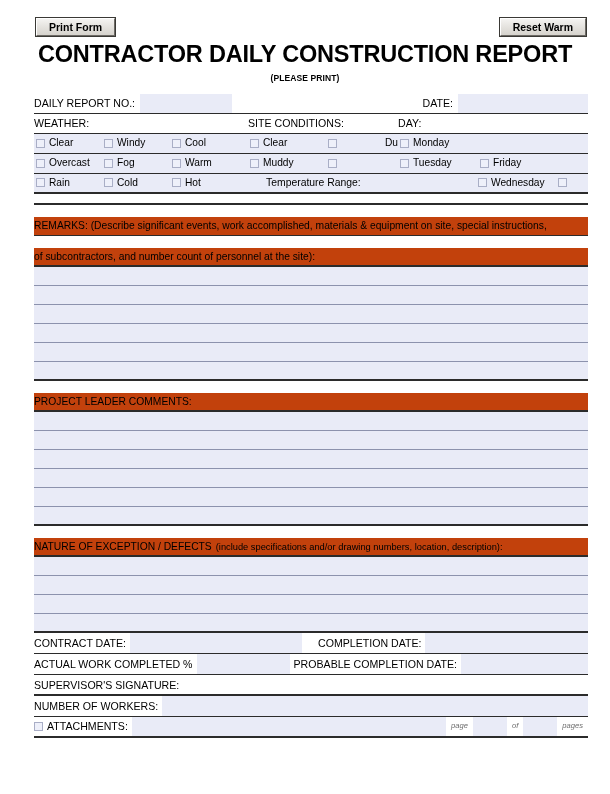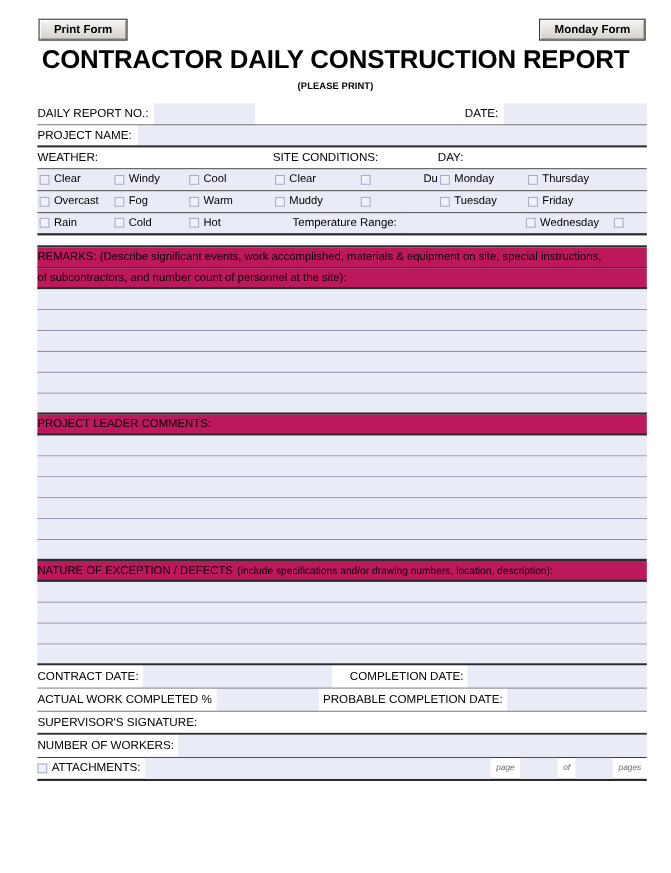--- a/index.html
+++ b/index.html
@@ -163,21 +163,22 @@
   }
 
   
   .sec-title {
     height: 19px;
     line-height: 18px;
     font-size: 10.3px;
     border-bottom: 1.4px solid #2b2b2b;
     box-sizing: border-box;
     white-space: nowrap;
-    background: #be185d;
+    background: #c2410c;
+    margin-top: 12px;
   }
   .sec-title .small {
     font-size: 9.3px;
   }
   .sec-title.cont { border-bottom: 2.2px solid #2b2b2b; }
   .sec-top { border-top: 2.2px solid #2b2b2b; }
 
   .ruled-line {
     height: 19px;
     background: #e9ebf7;
@@ -225,41 +226,37 @@
   }
   .pgfld { background: #e9ebf7; flex: 0 0 34px; height: 100%; }
 </style>
 </head>
 <body>
 
 <div class="page">
 
   <div class="btn-bar">
     <div class="form-btn btn-print">Print Form</div>
-    <div class="form-btn btn-reset">Monday Form</div>
+    <div class="form-btn btn-reset">Reset Warm</div>
   </div>
 
   <div class="title">CONTRACTOR DAILY CONSTRUCTION REPORT</div>
   <div class="subtitle">(PLEASE PRINT)</div>
 
   <div class="form-area">
 
     <div class="row">
       <div class="lbl">DAILY REPORT NO.:</div>
       <div class="fld" style="flex:0 0 92px;"></div>
       <div class="spacer" style="flex:1 1 auto;"></div>
       <div class="lbl" style="padding-left:6px;">DATE:</div>
       <div class="fld" style="flex:0 0 130px;"></div>
     </div>
 
 
-    <div class="row thick">
-      <div class="lbl">PROJECT NAME:</div>
-      <div class="fld"></div>
-    </div>
 
     <div class="cbhdr">
       <div class="h" style="flex:0 0 214px;">WEATHER:</div>
       <div class="h" style="flex:0 0 150px;">SITE CONDITIONS:</div>
       <div class="h" style="flex:1 1 auto;">DAY:</div>
     </div>
 
     <div class="cbgrid">
 
       <div class="cbrow">
@@ -279,24 +276,20 @@
           <span class="cbox"></span>
           <span class="cbtext">Clear</span>
         </div>
         <div class="cbcell w5">
           <span class="cbox"></span>
           <span class="cbtext">Dusty</span>
         </div>
         <div class="cbcell w6">
           <span class="cbox"></span>
           <span class="cbtext">Monday</span>
-        </div>
-        <div class="cbcell w7">
-          <span class="cbox"></span>
-          <span class="cbtext">Thursday</span>
         </div>
       </div>
 
       <div class="cbrow">
         <div class="cbcell w1">
           <span class="cbox"></span>
           <span class="cbtext">Overcast</span>
         </div>
         <div class="cbcell w2">
           <span class="cbox"></span>

